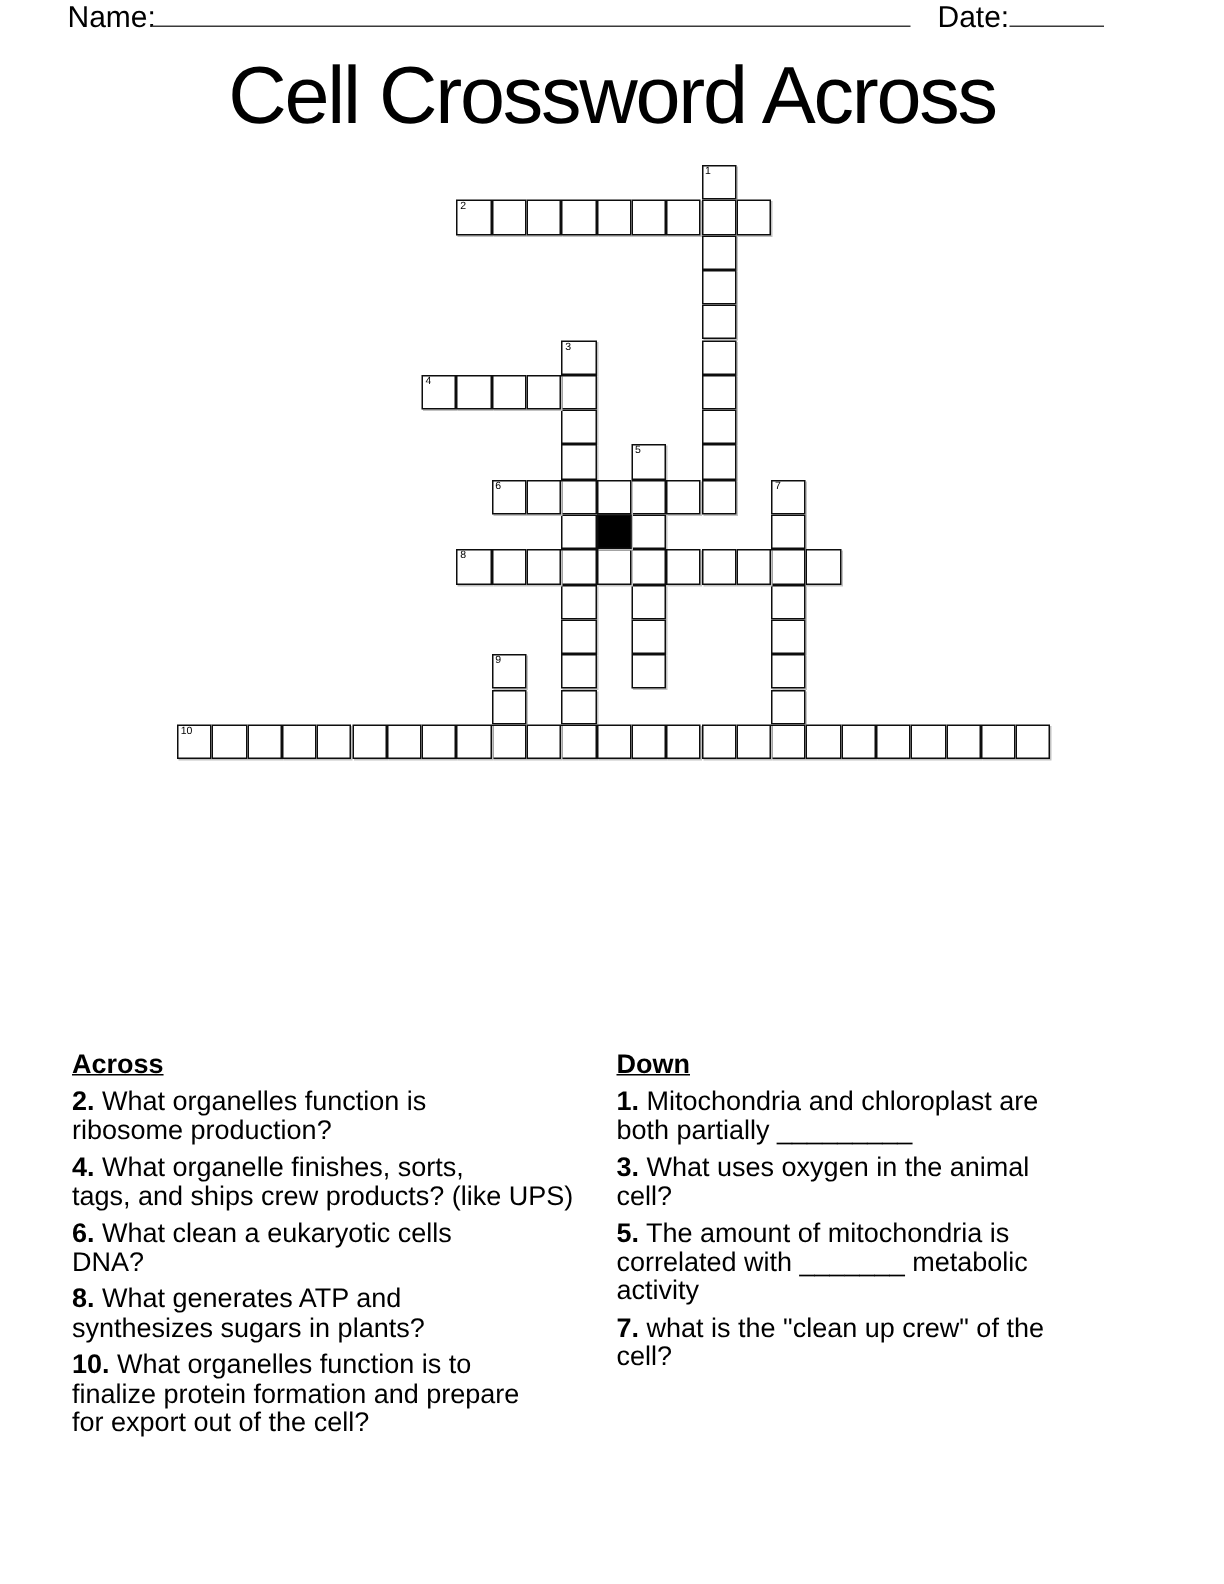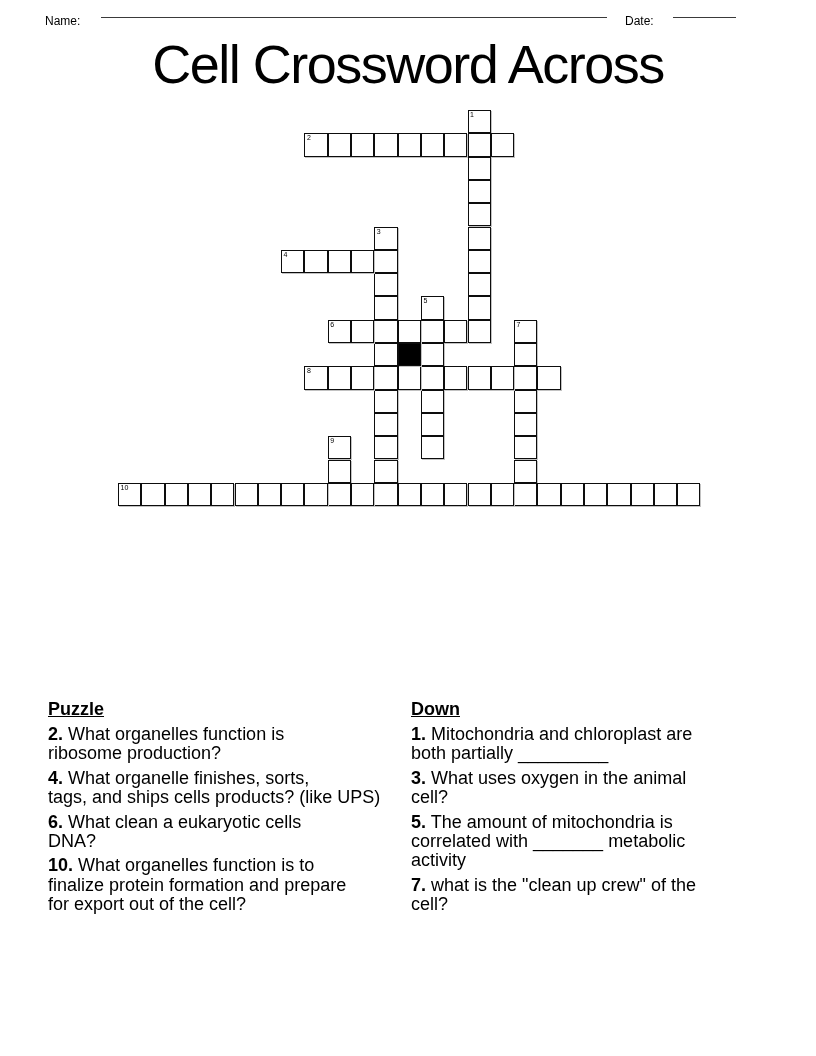--- a/index.html
+++ b/index.html
@@ -2,21 +2,21 @@
 <html><head>
 <meta charset="utf-8">
 <style>
   html,body{margin:0;padding:0;background:#fff;}
   .page{
     position:relative;width:816px;height:1056px;background:#ffffff;
     font-family:"Liberation Sans","DejaVu Sans",sans-serif;color:#000;
     overflow:hidden;
   }
   
-  .hdr-label{position:absolute;top:14px;font-size:12px;color:#000;}
+  .hdr-label{position:absolute;top:1px;font-size:20px;color:#000;}
   .name-label{left:45px;}
   .date-label{left:625px;}
   .blank-line{position:absolute;border-bottom:1.5px solid #3a3a3a;height:16px;top:1px;}
   .name-line{left:101px;width:506px;}
   .date-line{left:673px;width:63px;}
   
   .title{
     position:absolute;top:33px;left:0;width:816px;text-align:center;
     font-size:54px;letter-spacing:-1.5px;font-weight:normal;margin:0;color:#000;
   }
@@ -159,27 +159,29 @@
       <div class="cell" style="left: 442.7px; top: 372.8px; width: 23.3px; height: 23.3px;"></div>
       <div class="cell" style="left: 466px; top: 372.8px; width: 23.3px; height: 23.3px;"></div>
       <div class="cell" style="left: 489.3px; top: 372.8px; width: 23.3px; height: 23.3px;"></div>
       <div class="cell" style="left: 512.6px; top: 372.8px; width: 23.3px; height: 23.3px;"></div>
       <div class="cell" style="left: 535.9px; top: 372.8px; width: 23.3px; height: 23.3px;"></div>
       <div class="cell" style="left: 559.2px; top: 372.8px; width: 23.3px; height: 23.3px;"></div>
       <div class="cell black" style="left: 279.6px; top: 233px; width: 23.3px; height: 23.3px;"></div>
     </div>
 
   <div class="clue-col clue-col-across">
-    <h2 class="clue-heading">Puzzle</h2>
+    <h2 class="clue-heading">Across</h2>
     <p class="clue"><b>2.</b> <span class="clue-text">What organelles function is
 ribosome production?</span></p>
     <p class="clue"><b>4.</b> <span class="clue-text">What organelle finishes, sorts,
-tags, and ships cells products? (like UPS)</span></p>
+tags, and ships crew products? (like UPS)</span></p>
     <p class="clue"><b>6.</b> <span class="clue-text">What clean a eukaryotic cells
 DNA?</span></p>
+    <p class="clue"><b>8.</b> <span class="clue-text">What generates ATP and
+synthesizes sugars in plants?</span></p>
     <p class="clue"><b>10.</b> <span class="clue-text">What organelles function is to
 finalize protein formation and prepare
 for export out of the cell?</span></p>
   </div>
 
   <div class="clue-col clue-col-down">
     <h2 class="clue-heading">Down</h2>
     <p class="clue"><b>1.</b> <span class="clue-text">Mitochondria and chloroplast are
 both partially _________</span></p>
     <p class="clue"><b>3.</b> <span class="clue-text">What uses oxygen in the animal

